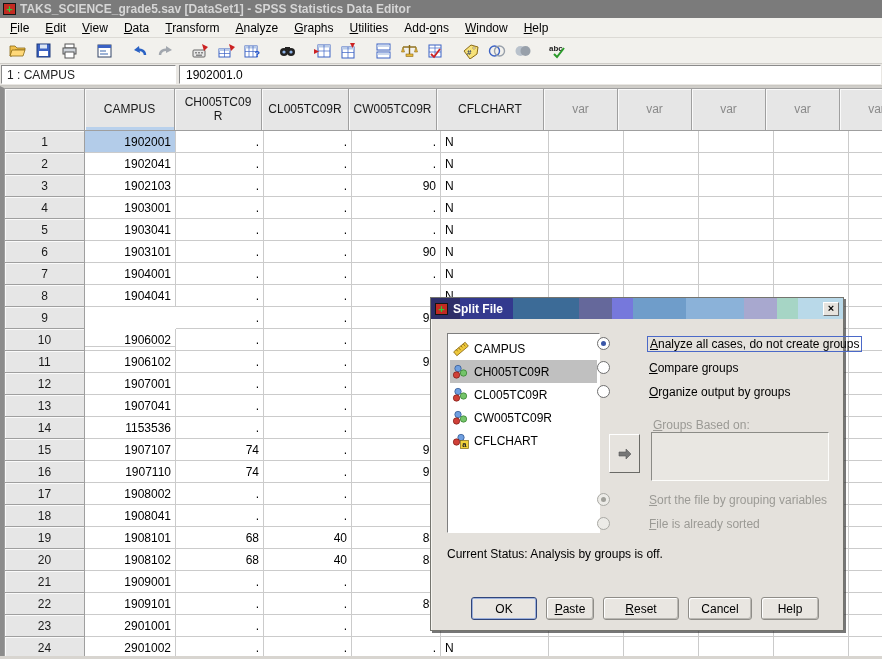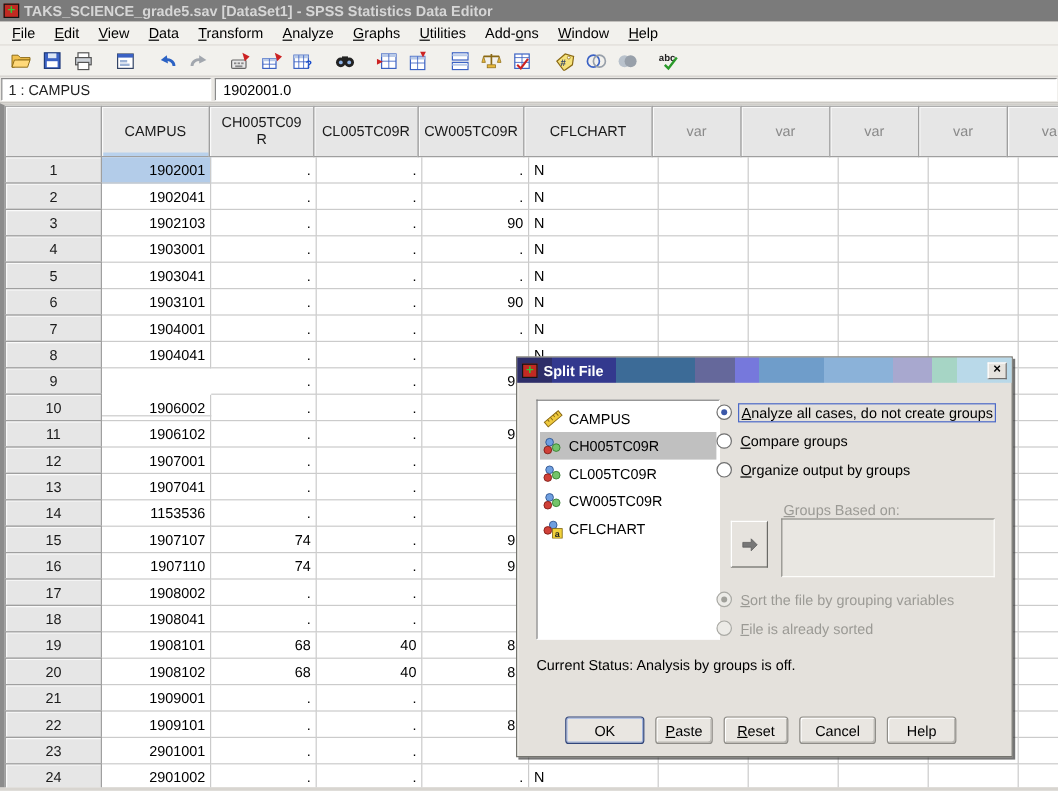--- a/index.html
+++ b/index.html
@@ -116,21 +116,21 @@
   .radio {
     width:13px; height:13px; border-radius:50%; background:#fff;
     border:1px solid #6f6f6f; position:relative; flex:0 0 13px;
   }
   .radio.checked::after {
     content:""; position:absolute; left:3px; top:3px; width:5px; height:5px;
     border-radius:50%; background:#3a57a8;
   }
   .radio.disabled { border-color:#a9a9a4; background:#ecebe7; }
   .radio.checked.disabled::after { background:#a0a09a; }
-  .opt-label { padding:0 2px; white-space:nowrap; }
+  .opt-label { padding:0 2px; white-space:nowrap;margin-left:32px; }
   .opt-label.focused { border:1px solid #4b69c8; }
   .disabled-text { color:#9b9a95; }
   .gbo-label { position:absolute; left:222px; top:99px; color:#9b9a95; }
   .gbo-box {
     position:absolute; left:220px; top:113px; width:178px; height:49px;
     background:#e9e7e2; border:1px solid; border-color:#8b8b86 #fdfdfb #fdfdfb #8b8b86;
   }
   .arrow-btn {
     position:absolute; left:178px; top:115px; width:31px; height:39px;
     background:#e6e3de; border:1px solid; border-color:#ffffff #6a6a66 #6a6a66 #ffffff;
@@ -746,18 +746,18 @@
         </div>
         <div class="opt-row">
           <span class="radio disabled"></span>
           <span class="opt-label disabled-text"><u>F</u>ile is already sorted</span>
         </div>
       </div>
     <div class="status">Current Status: Analysis by groups is off.</div>
     <div class="dlg-buttons">
         <button class="dbtn default" style="width: 66px;">OK</button>
         <button class="dbtn" style="width: 48px;"><u>P</u>aste</button>
-        <button class="dbtn" style="width: 54px;"><u>R</u>eset</button>
+        <button class="dbtn" style="width: 76px;"><u>R</u>eset</button>
         <button class="dbtn" style="width: 64px;">Cancel</button>
         <button class="dbtn" style="width: 58px;">Help</button>
       </div>
   </div>
 </div>
 
 </body></html>

